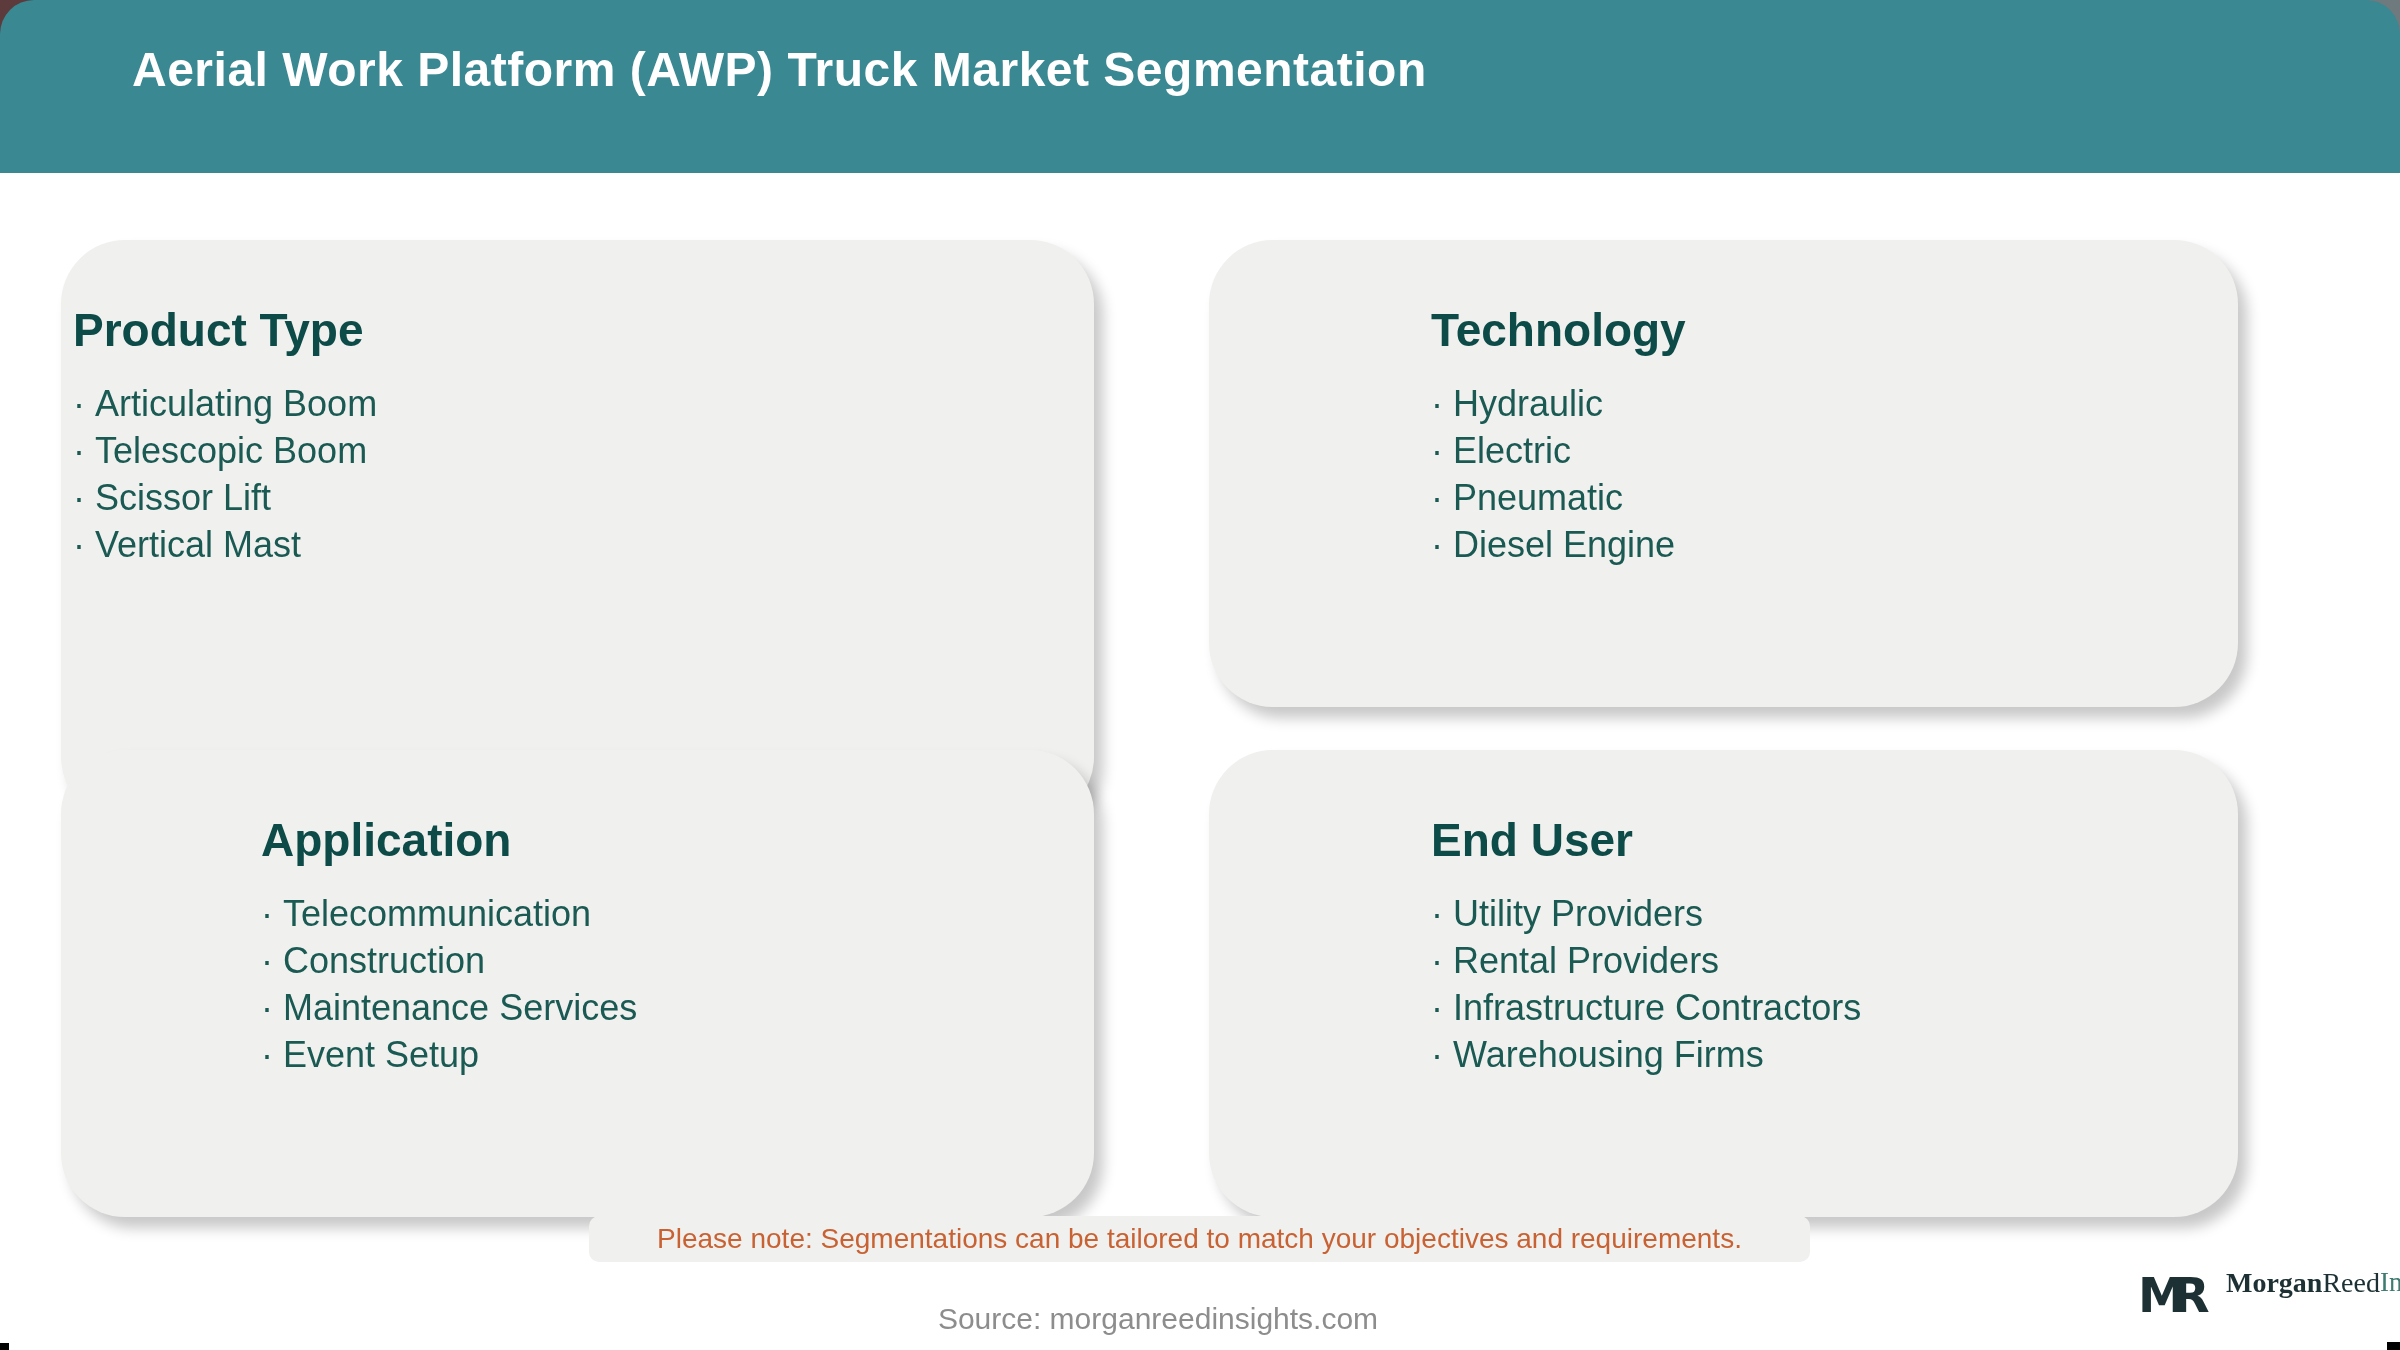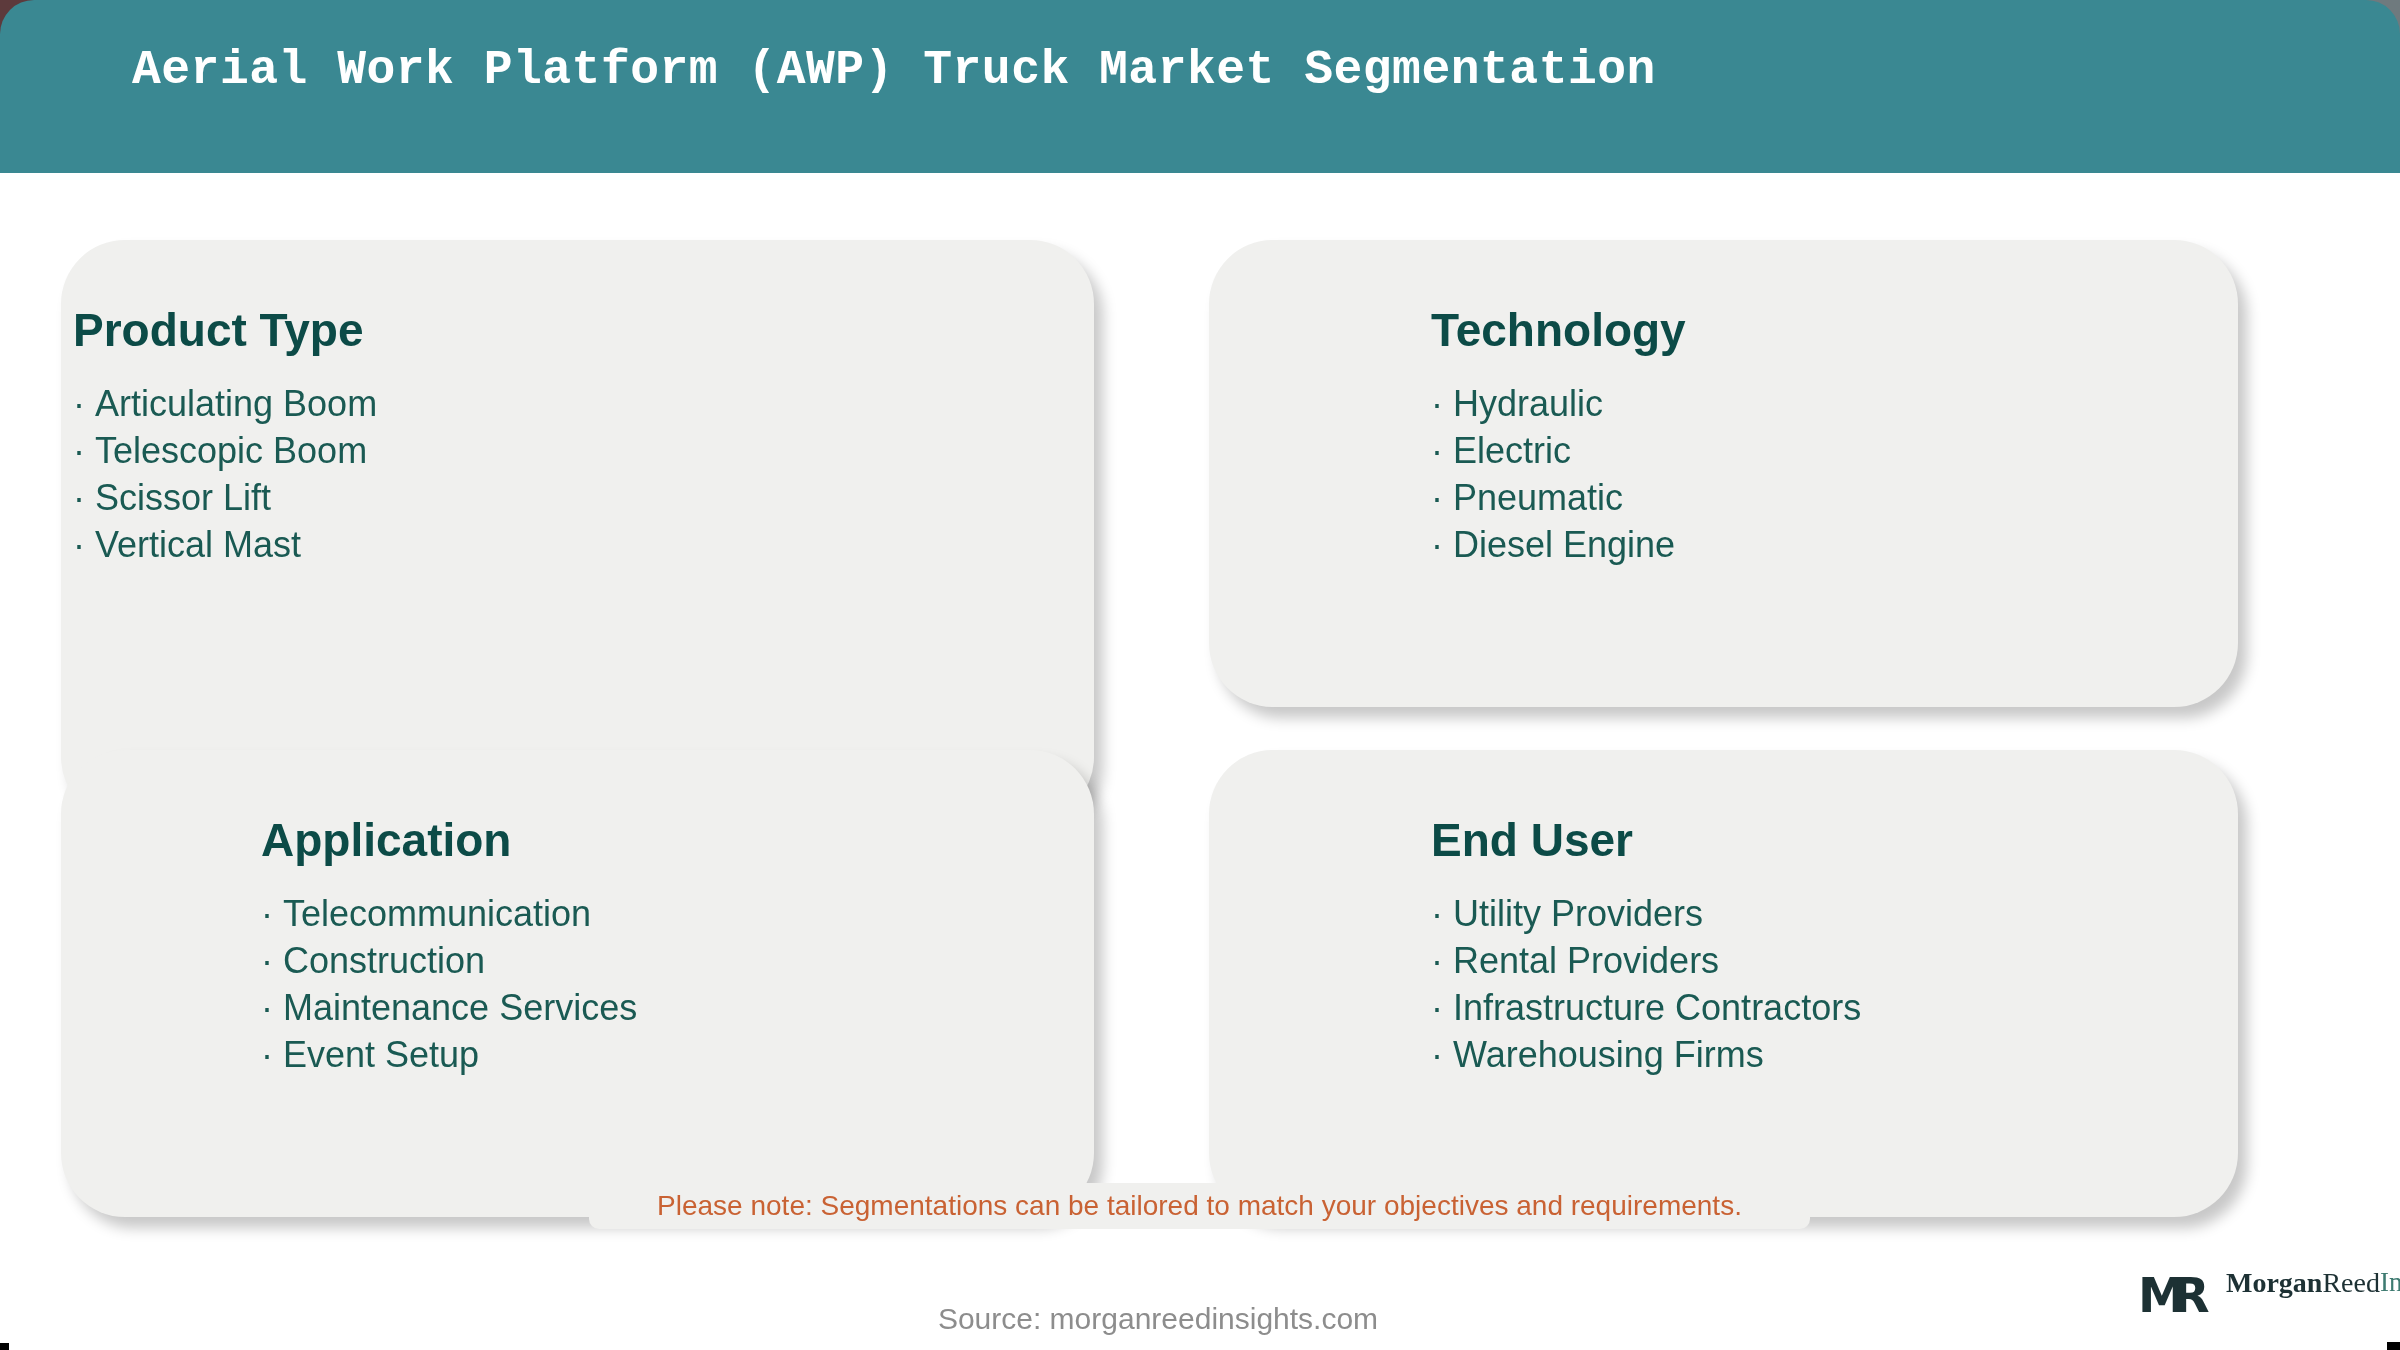--- a/index.html
+++ b/index.html
@@ -15,21 +15,20 @@
   
   .corner-artifact { position: absolute; top: 0; width: 42px; height: 42px; }
   .corner-artifact.left  { left: 0;  background: #5d3a3c; }
   .corner-artifact.right { right: 0; background: #6f7a7e; }
   .header {
     position: absolute;
     left: 0; top: 0;
     width: 2400px; height: 173px;
     background: #3a8892;
     border-radius: 34px 34px 0 0;
-    font-family: Liberation Mono, monospace;
   }
   .header-title {
     position: absolute;
     left: 132px; top: 40px;
     font-size: 48px;
     line-height: 60px;
     font-weight: 700;
     color: #ffffff;
     letter-spacing: 0.5px;
   }
@@ -66,21 +65,21 @@
   .card-item .bullet {
     width: 22px;
     flex: 0 0 22px;
     text-align: left;
     color: #1a5a53;
   }
 
   
   .note-bar {
     position: absolute;
-    left: 589px; top: 1183px;
+    left: 589px; top: 1216px;
     width: 1221px; height: 46px;
     background: #f0f0ee;
     border-radius: 10px;
     text-align: center;
     line-height: 46px;
     font-size: 28px;
     color: #c96233;
   }
   .source-line {
     position: absolute;

